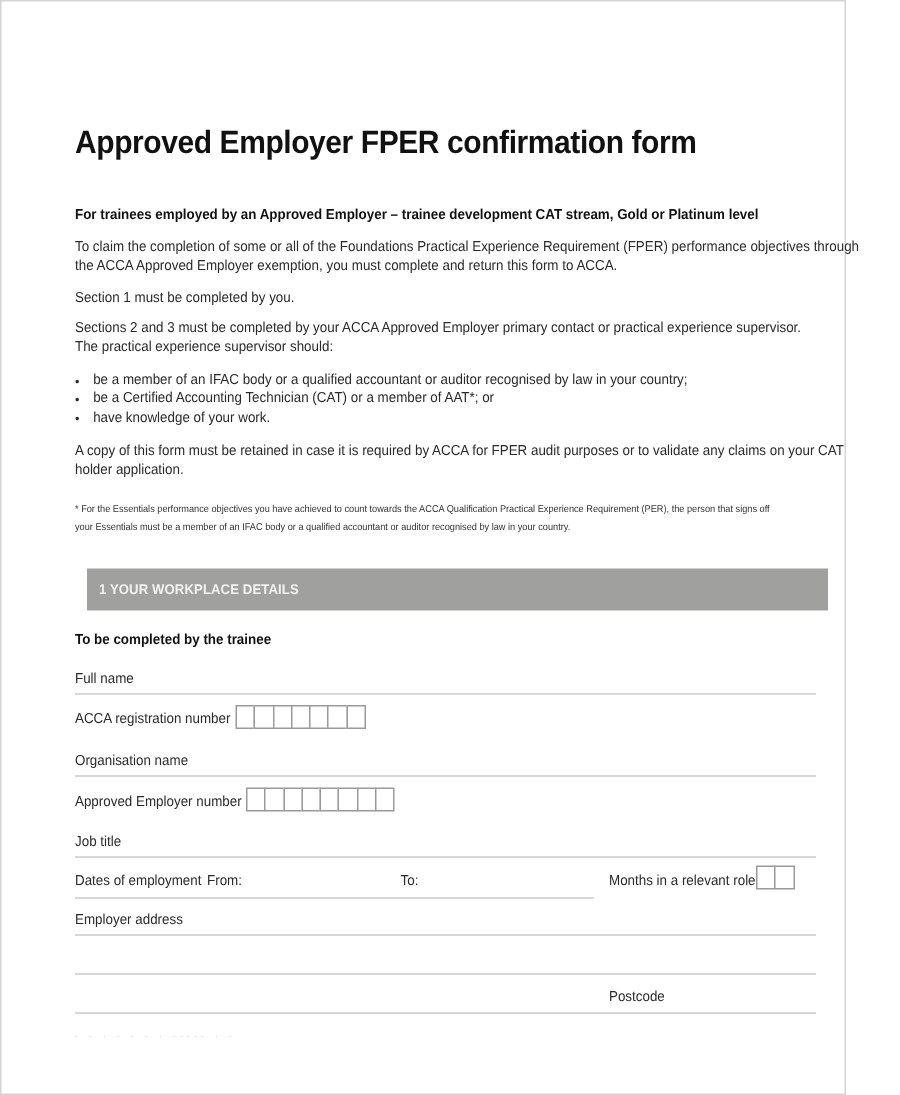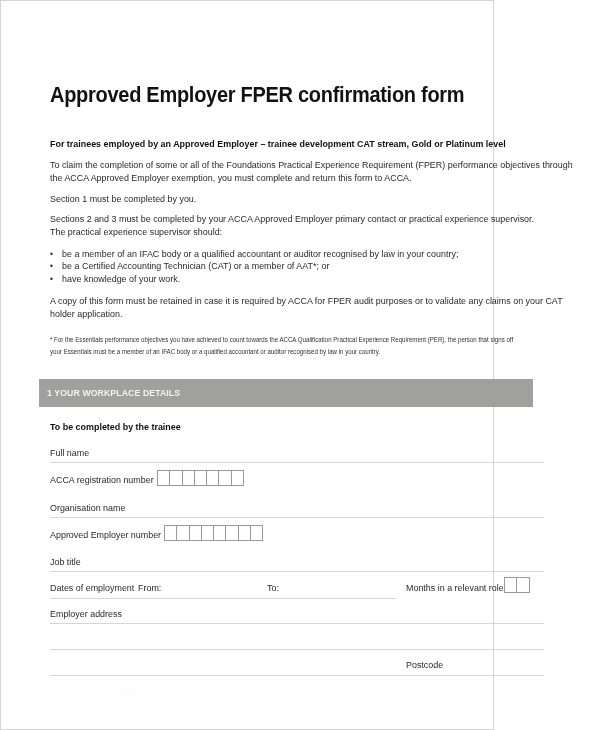--- a/index.html
+++ b/index.html
@@ -1,27 +1,27 @@
 <!DOCTYPE html>
 <html><head>
   <meta charset="utf-8">
   <style>
     * { margin: 0; padding: 0; box-sizing: border-box; }
     html, body { width: 600px; height: 730px; background: #ffffff; overflow: hidden; }
     body { position: relative; font-family: "Liberation Sans", sans-serif; color: #1f1f1f; }
-    .page { position: absolute; left: 0; top: 0; width: 494px; height: 730px; border: 1px solid #d4d4d4; background: #fff; text-decoration: underline; }
+    .page { position: absolute; left: 0; top: 0; width: 564px; height: 730px; border: 1px solid #d4d4d4; background: #fff; text-decoration: underline; }
     .abs { position: absolute; white-space: nowrap; }
     .title { left: 49px; top: 82px; font-size: 21.5px; font-weight: bold; color: #111; letter-spacing: -0.3px; transform: scaleX(0.93); transform-origin: left; }
     .subtitle { left: 49px; top: 137px; font-size: 9.6px; font-weight: bold; color: #111; transform: scaleX(0.93); transform-origin: left; }
     .para { left: 49px; font-size: 9.6px; color: #2a2a2a; line-height: 13px; white-space: nowrap; transform: scaleX(0.93); transform-origin: left; }
     .bullets { left: 49px; top: 247px; font-size: 9.6px; color: #2a2a2a; line-height: 12.3px; list-style: none; transform: scaleX(0.93); transform-origin: left; }
     .bullets li { position: relative; padding-left: 13px; white-space: nowrap; }
     .bullets li::before { content: "\2022"; position: absolute; left: 0; top: 0; font-size: 9px; }
     .footnote { left: 49px; top: 333px; font-size: 6.6px; color: #333; line-height: 12px; transform: scaleX(0.93); transform-origin: left; }
-    .section-bar { position: absolute; left: 38px; top: 378px; width: 494px; height: 28px; background: #a0a09e; }
+    .section-bar { position: absolute; left: 57px; top: 378px; width: 494px; height: 28px; background: #a0a09e; }
     .section-bar span { position: absolute; left: 8px; top: 8px; font-size: 9.4px; font-weight: bold; color: #f2f2f2; letter-spacing: 0.1px; white-space: nowrap; transform: scaleX(0.93); transform-origin: left; }
     .completed-by { left: 49px; top: 420px; font-size: 9.6px; font-weight: bold; color: #111; transform: scaleX(0.93); transform-origin: left; }
     .label { font-size: 9.6px; color: #2a2a2a; transform: scaleX(0.93); transform-origin: left; }
     .rule { position: absolute; height: 1px; background: #b8b8b8; border-bottom: 1px solid #d6d6d6; }
     .boxes { position: absolute; display: flex; }
     .boxes .box { width: 13.3px; height: 16px; border: 1px solid #9a9a9a; margin-left: -1px; background: #fff; }
     .boxes .box:first-child { margin-left: 0; }
     .faint { left: 49px; top: 686px; font-size: 6px; color: #c8c8c8; letter-spacing: 3px; }
   </style>
 </head>

